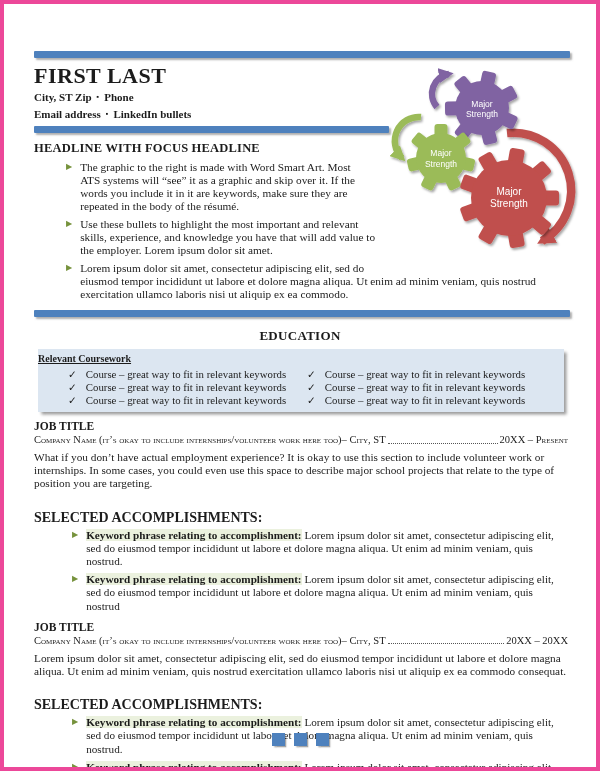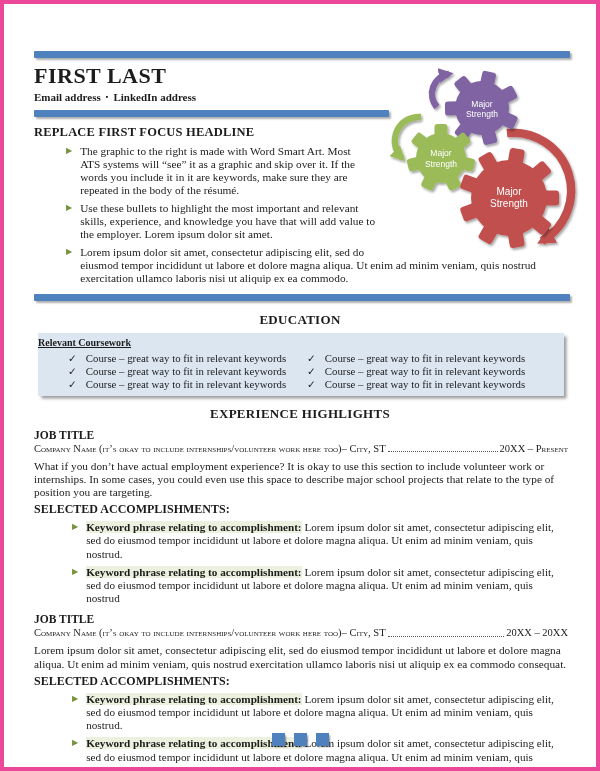--- a/index.html
+++ b/index.html
@@ -42,38 +42,41 @@
   .citem { display:flex; font-size:10.8px; line-height:13px; }
   .check { margin-right:9px; flex:none; font-size:10.5px; }
 
   .exp-title { margin-top:10px; font-size:13px; font-weight:bold; letter-spacing:.3px; line-height:15px; }
   .xc { margin:0 28px 0 30px; }
   .jtitle { margin-top:8px; font-size:11.5px; font-weight:bold; line-height:13px; }
   .cline { display:flex; align-items:flex-end; font-variant:small-caps; font-size:10.5px; line-height:13px; }
   .cl-left, .cl-right { white-space:nowrap; }
   .leader { flex:1 1 auto; border-bottom:1.5px dotted #555; margin:0 2px 2.5px; min-width:16px; }
   .jsummary { margin-top:5px; font-size:11.3px; line-height:13.2px; }
-  .selacc { margin-top:4px; font-size:12px; font-weight:bold; line-height:13px; }
+  .selacc { margin-top:20px; font-size:14px; font-weight:bold; line-height:13px; }
   .kbullet { display:flex; margin:5px 0 0 38px; }
   .kbullet .txt { font-size:11.2px; line-height:13.2px; width:486px; }
   .kw { font-weight:bold; background:#EBF1DE; }
 
   .footer { position:absolute; left:0; right:0; bottom:21px; display:flex; justify-content:center; gap:9px; }
   .sq { width:13px; height:13px; background:#4E81BD; box-shadow:1.5px 1.5px 1.5px rgba(0,0,0,.35); }
 </style>
 </head>
 <body>
 
 <div class="page">
 
   <div class="bar bar-top"></div>
 
   <div class="name">FIRST LAST</div>
   <div class="contact">
-    <span>Email address</span><span class="sep">▪</span><span>LinkedIn address</span>
+    <span>City, ST Zip</span><span class="sep">▪</span><span>Phone</span>
+  </div>
+  <div class="contact">
+    <span>Email address</span><span class="sep">▪</span><span>LinkedIn bullets</span>
   </div>
 
   <div class="bar bar-mid"></div>
 
   <svg class="smartart" viewBox="0 0 205 192">
     <defs>
       <filter id="ds" x="-40%" y="-40%" width="180%" height="180%">
         <feDropShadow dx="1.5" dy="2" stdDeviation="1.3" flood-opacity="0.35"></feDropShadow>
       </filter>
       <marker id="ahp" viewBox="0 0 8 8" refX="5.5" refY="4" markerWidth="2.3" markerHeight="2.3" orient="auto">
@@ -127,21 +130,21 @@
       <rect x="114.5" y="87" width="15" height="50" rx="3" transform="rotate(250 122 137)"></rect>
       <rect x="114.5" y="87" width="15" height="50" rx="3" transform="rotate(290 122 137)"></rect>
       <rect x="114.5" y="87" width="15" height="50" rx="3" transform="rotate(330 122 137)"></rect>
       <circle cx="122" cy="137" r="38"></circle>
       <text x="122" y="134" font-size="10">Major</text>
       <text x="122" y="146" font-size="10">Strength</text>
     </g>
   </svg>
 
   <div class="focus">
-    <div class="focus-headline">REPLACE FIRST FOCUS HEADLINE</div>
+    <div class="focus-headline">HEADLINE WITH FOCUS HEADLINE</div>
     <div class="fbullet fb1">
       <span class="tri">▶</span>
       <div class="txt">The graphic to the right is made with Word Smart Art. Most ATS systems will “see” it as a graphic and skip over it. If the words you include it in it are keywords, make sure they are repeated in the body of the résumé.</div>
     </div>
     <div class="fbullet fb2">
       <span class="tri">▶</span>
       <div class="txt">Use these bullets to highlight the most important and relevant skills, experience, and knowledge you have that will add value to the employer. Lorem ipsum dolor sit amet.</div>
     </div>
     <div class="fbullet fb3">
       <span class="tri">▶</span>
@@ -176,21 +179,20 @@
           <span class="check">✓</span>
           <span>Course – great way to fit in relevant keywords</span>
         </div>
       <div class="citem">
           <span class="check">✓</span>
           <span>Course – great way to fit in relevant keywords</span>
         </div>
     </div>
   </div>
 
-  <div class="center exp-title">EXPERIENCE HIGHLIGHTS</div>
 
   <div class="xc">
     <div class="jtitle">JOB TITLE</div>
     <div class="cline">
       <span class="cl-left">Company Name (it’s okay to include internships/volunteer work here too)– City, ST</span>
       <span class="leader"></span>
       <span class="cl-right">20XX – Present</span>
     </div>
     <div class="jsummary">What if you don’t have actual employment experience? It is okay to use this section to include volunteer work or internships. In some cases, you could even use this space to describe major school projects that relate to the type of position you are targeting.</div>
     <div class="selacc">SELECTED ACCOMPLISHMENTS:</div>

